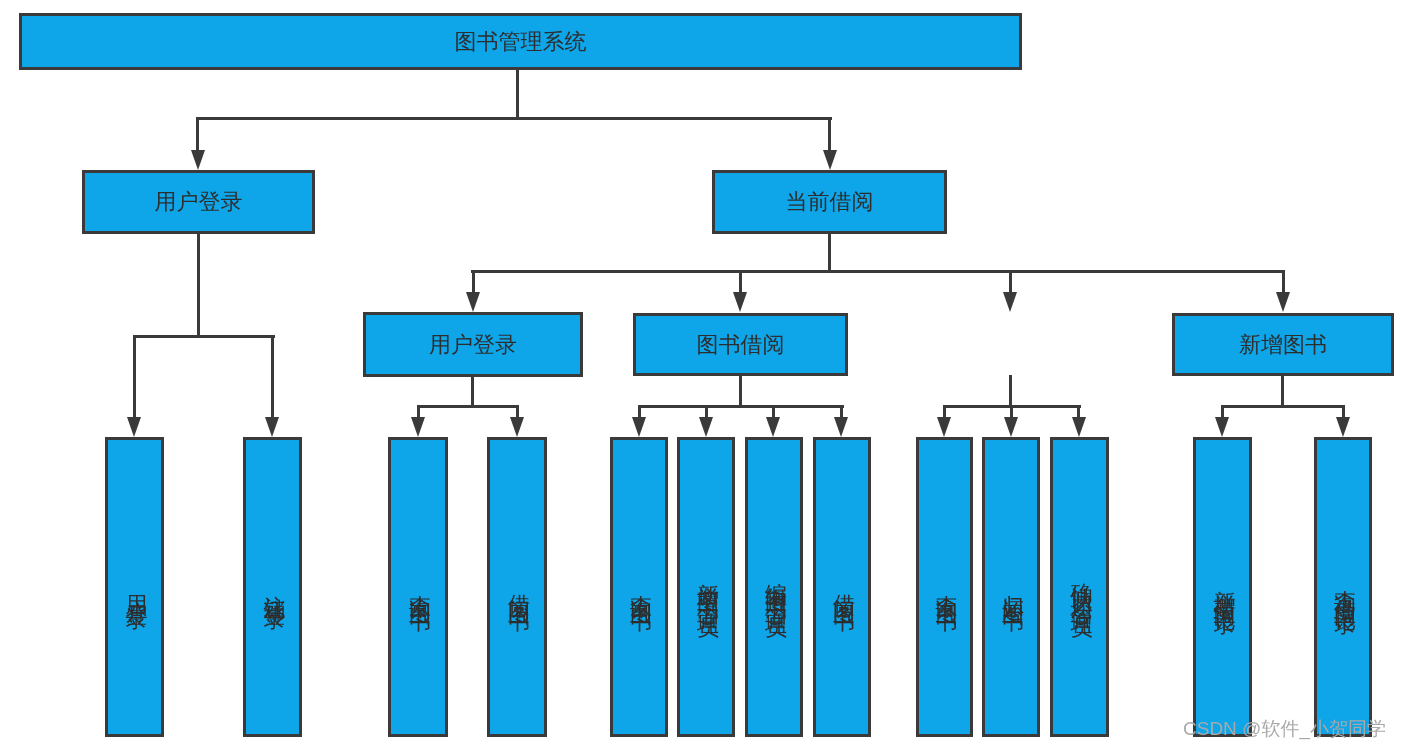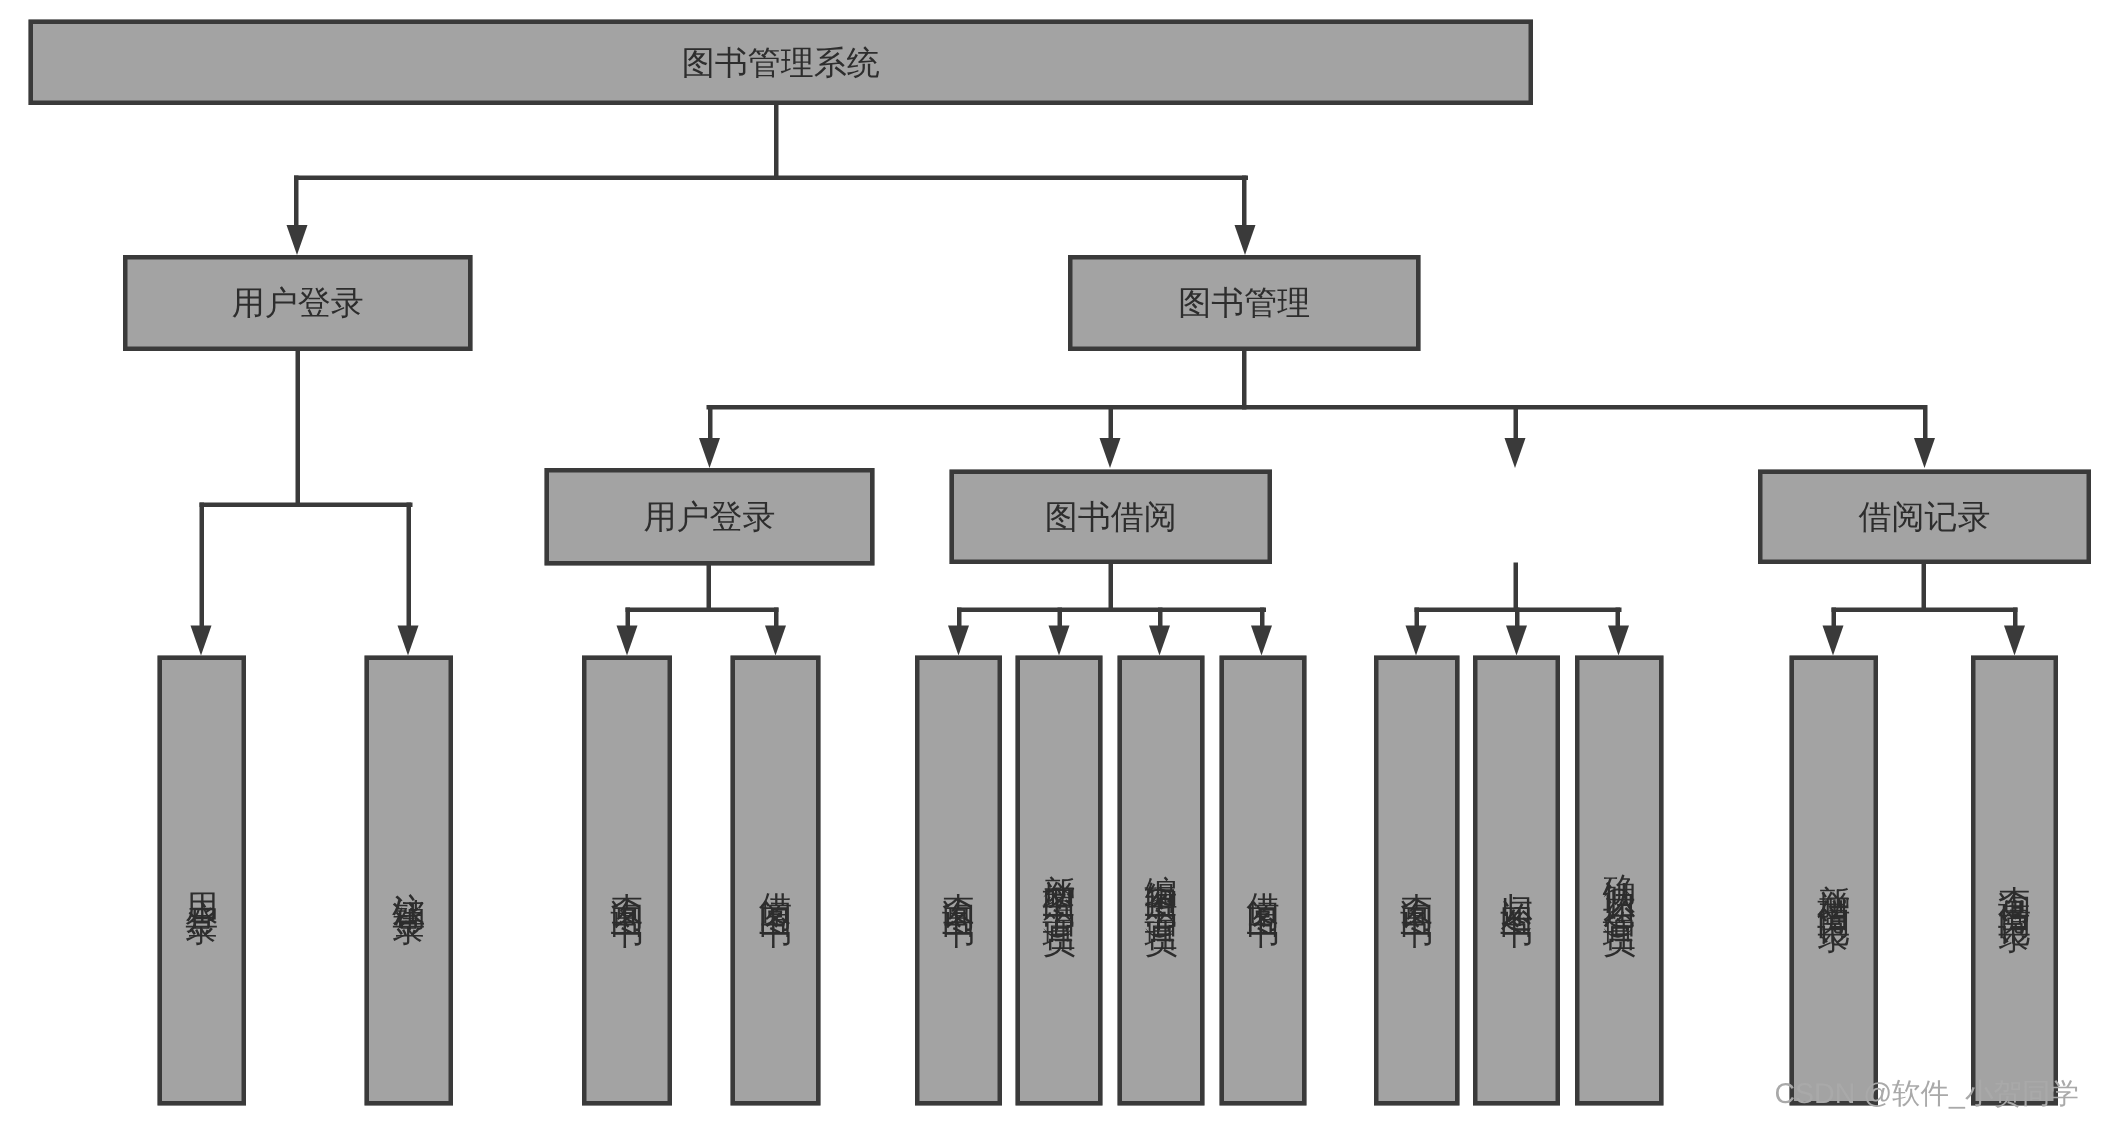--- a/index.html
+++ b/index.html
@@ -7,24 +7,25 @@
     --text:#2d2d2d;
     --bg:#ffffff;
     --wm:#a9a9a9;
   }
   html,body{margin:0;padding:0;background:var(--bg);}
   .canvas{
     position:relative;width:1405px;height:747px;background:var(--bg);
     font-family:"Liberation Sans",sans-serif;overflow:hidden;
   }
   .box{
-    position:absolute;box-sizing:border-box;background:#a3a3a3;
+    position:absolute;box-sizing:border-box;background:#0ea5e9;
     border:3px solid var(--line);
     display:flex;align-items:center;justify-content:center;
     color:var(--text);
+    font-family:Liberation Mono, monospace;
   }
   .h-label{font-size:22px;white-space:nowrap;}
   .v-label{
     writing-mode:vertical-rl;text-orientation:mixed;
     font-size:22px;letter-spacing:5px;line-height:1;white-space:nowrap;
   }
   .vline{position:absolute;width:3px;background:var(--line);}
   .hline{position:absolute;height:3px;background:var(--line);}
   .arrow{
     position:absolute;width:0;height:0;
@@ -49,42 +50,42 @@
   <div class="hline" style="left:196px;top:117px;width:636px;"></div>
   <div class="vline" style="left:196px;top:117px;height:35px;"></div>
   <div class="arrow" style="left:191px;top:150px;"></div>
   <div class="vline" style="left:828px;top:117px;height:35px;"></div>
   <div class="arrow" style="left:823px;top:150px;"></div>
 
   <div class="box" style="left:82px;top:170px;width:233px;height:64px;">
     <span class="h-label">用户登录</span>
   </div>
   <div class="box" style="left:712px;top:170px;width:235px;height:64px;">
-    <span class="h-label">图书管理</span>
+    <span class="h-label">当前借阅</span>
   </div>
 
   <div class="vline" style="left:828px;top:233px;height:40px;"></div>
   <div class="hline" style="left:471px;top:270px;width:813px;"></div>
   <div class="vline" style="left:472px;top:270px;height:24px;"></div>
   <div class="arrow" style="left:466px;top:292px;"></div>
   <div class="vline" style="left:739px;top:270px;height:24px;"></div>
   <div class="arrow" style="left:733px;top:292px;"></div>
   <div class="vline" style="left:1009px;top:270px;height:24px;"></div>
   <div class="arrow" style="left:1003px;top:292px;"></div>
   <div class="vline" style="left:1282px;top:270px;height:24px;"></div>
   <div class="arrow" style="left:1276px;top:292px;"></div>
 
   <div class="box" style="left:363px;top:312px;width:220px;height:65px;">
     <span class="h-label">用户登录</span>
   </div>
   <div class="box" style="left:633px;top:313px;width:215px;height:63px;">
     <span class="h-label">图书借阅</span>
   </div>
   <div class="box" style="left:1172px;top:313px;width:222px;height:63px;">
-    <span class="h-label">借阅记录</span>
+    <span class="h-label">新增图书</span>
   </div>
 
   <div class="vline" style="left:197px;top:233px;height:105px;"></div>
   <div class="hline" style="left:133px;top:335px;width:142px;"></div>
   <div class="vline" style="left:133px;top:335px;height:84px;"></div>
   <div class="arrow" style="left:127px;top:417px;"></div>
   <div class="vline" style="left:271px;top:335px;height:84px;"></div>
   <div class="arrow" style="left:265px;top:417px;"></div>
 
   <div class="vline" style="left:471px;top:376px;height:32px;"></div>

